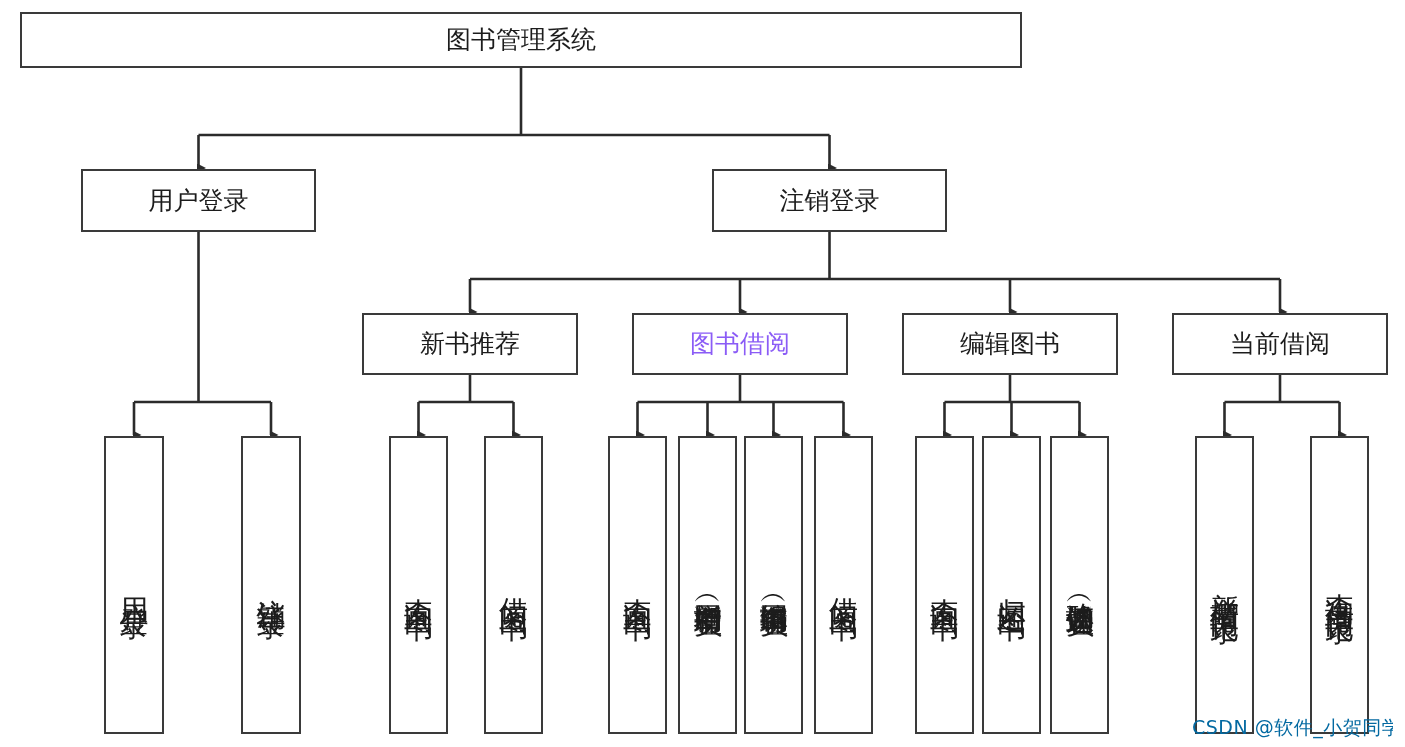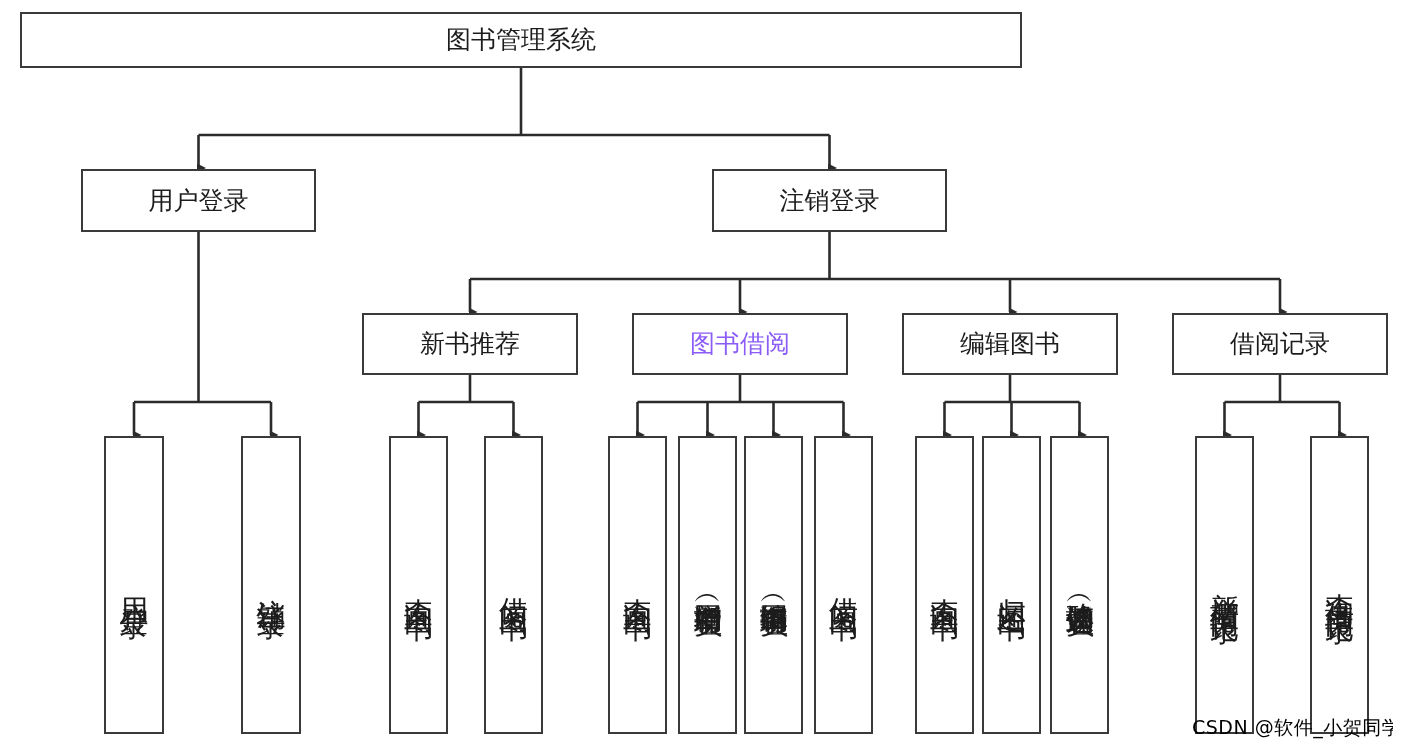--- a/index.html
+++ b/index.html
@@ -130,21 +130,21 @@
       <div class="node horiz" style="left: 362px; top: 313px; width: 216px; height: 62px; border-color: rgb(58, 58, 58); color: rgb(28, 28, 28); align-items: center;">
         <span class="label">新书推荐</span>
       </div>
       <div class="node horiz" style="left: 632px; top: 313px; width: 216px; height: 62px; border-color: rgb(58, 58, 58); color: #8b5cf6;">
         <span class="label">图书借阅</span>
       </div>
       <div class="node horiz" style="left: 902px; top: 313px; width: 216px; height: 62px; border-color: rgb(58, 58, 58); color: rgb(28, 28, 28);">
         <span class="label">编辑图书</span>
       </div>
       <div class="node horiz" style="left: 1172px; top: 313px; width: 216px; height: 62px; border-color: rgb(58, 58, 58); color: rgb(28, 28, 28);">
-        <span class="label">借阅记录</span>
+        <span class="label">当前借阅</span>
       </div>
       <div class="node vert" style="left: 104px; top: 436px; width: 60px; height: 298px; border-color: rgb(58, 58, 58); color: rgb(28, 28, 28);">
         <span class="label">用户登录</span>
       </div>
       <div class="node vert" style="left: 241px; top: 436px; width: 60px; height: 298px; border-color: rgb(58, 58, 58); color: rgb(28, 28, 28);">
         <span class="label">注销登录</span>
       </div>
       <div class="node vert" style="left: 389px; top: 436px; width: 59px; height: 298px; border-color: rgb(58, 58, 58); color: rgb(28, 28, 28);">
         <span class="label">查询图书</span>
       </div>
@@ -173,15 +173,15 @@
         <span class="label">确认归还（管理员）</span>
       </div>
       <div class="node vert" style="left: 1195px; top: 436px; width: 59px; height: 298px; border-color: rgb(58, 58, 58); color: rgb(28, 28, 28);">
         <span class="label">新增借阅记录</span>
       </div>
       <div class="node vert" style="left: 1310px; top: 436px; width: 59px; height: 298px; border-color: rgb(58, 58, 58); color: rgb(28, 28, 28);">
         <span class="label">查询借阅记录</span>
       </div>
     </div>
 
-  <div class="watermark" style="left: 1192px; top: 715px; color: #000000;">CSDN @软件_小贺同学</div>
+  <div class="watermark" style="left: 1192px; top: 715px; color: #0369a1;">CSDN @软件_小贺同学</div>
 
 </div>
 
 </body></html>

